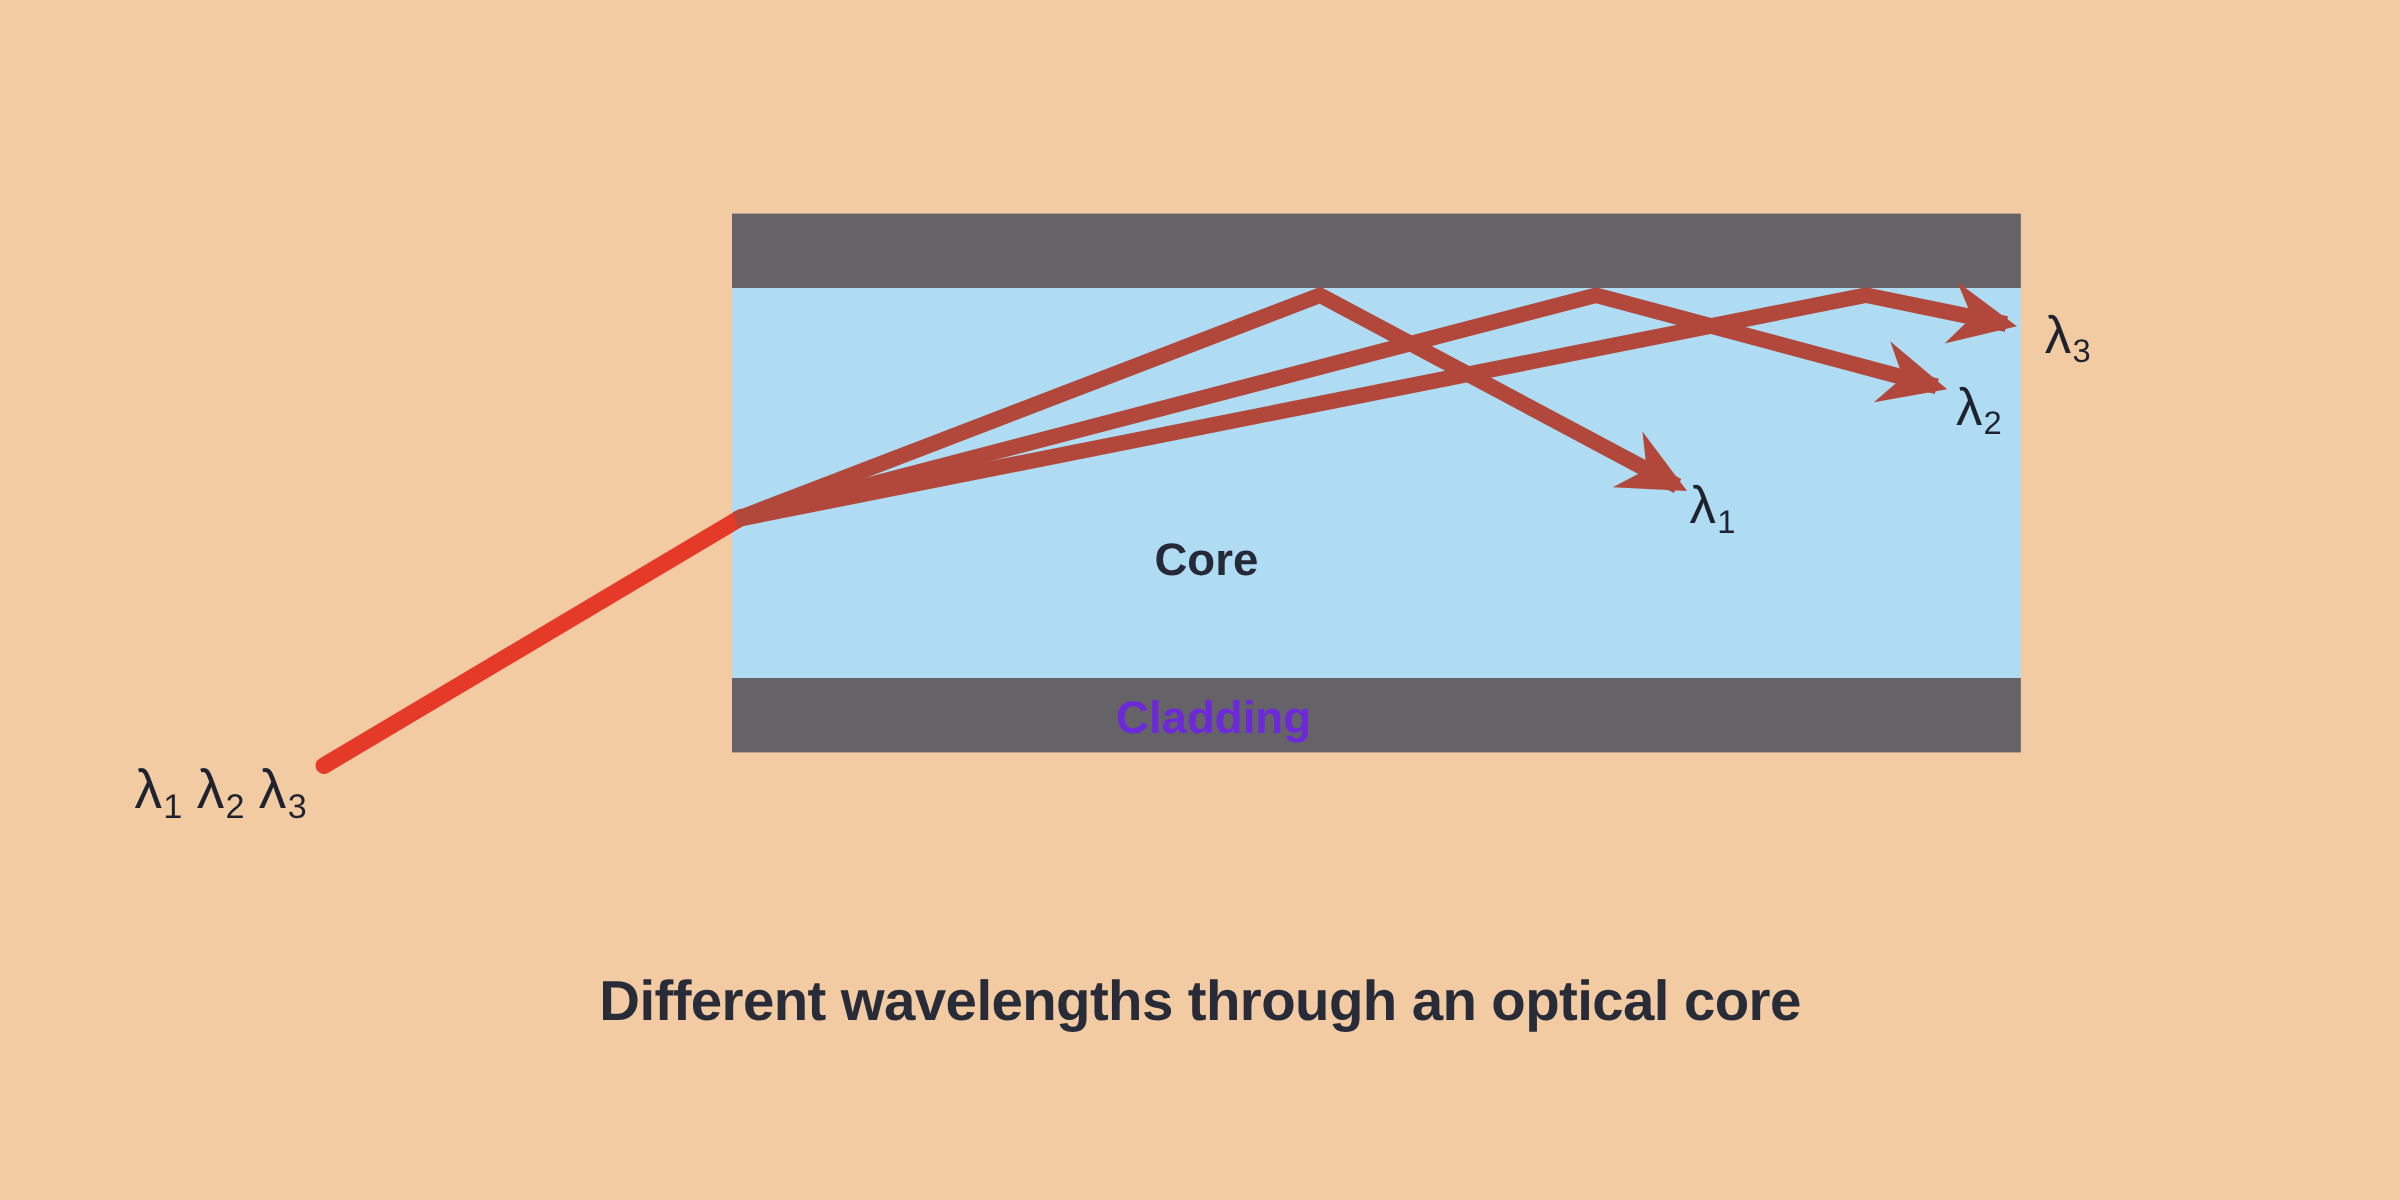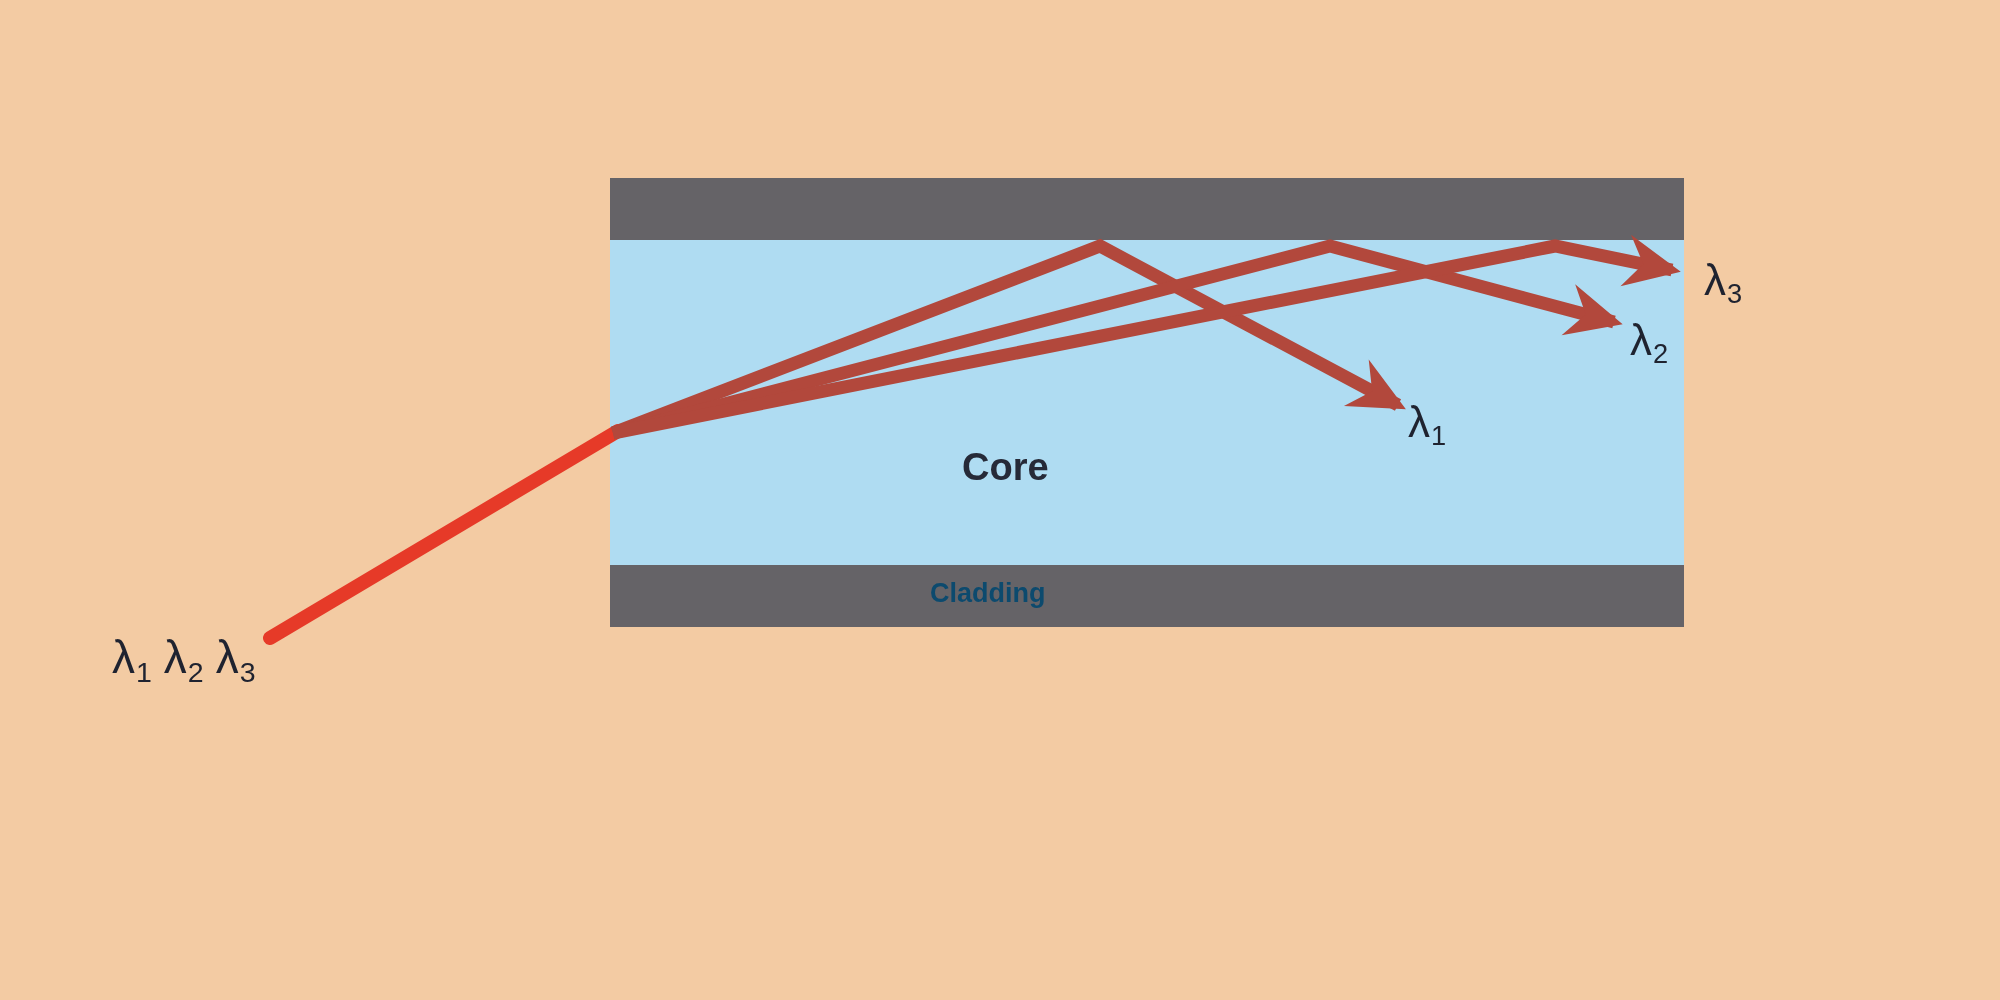--- a/index.html
+++ b/index.html
@@ -58,23 +58,23 @@
   .core-label {
     left: 962px;
     top: 448px;
     font-size: 38px;
     font-weight: bold;
     color: #262a38;
   }
   .cladding-label {
     left: 930px;
     top: 580px;
-    font-size: 27px;
+    font-size: 38px;
     font-weight: bold;
-    color: #0c4a6e;
+    color: #6d28d9;
   }
   .lambda {
     font-size: 44px;
     color: #1f2330;
     font-weight: normal;
   }
   .lambda .sub {
     font-size: 0.62em;
     vertical-align: -0.3em;
     margin-left: 1px;
@@ -139,14 +139,15 @@
     <span><span>λ</span><span class="sub">3</span></span>
   </div>
 
   <div class="lbl lambda lambda-1"><span>λ</span><span class="sub">1</span></div>
   <div class="lbl lambda lambda-2"><span>λ</span><span class="sub">2</span></div>
   <div class="lbl lambda lambda-3"><span>λ</span><span class="sub">3</span></div>
 
   <div class="lbl core-label">Core</div>
   <div class="lbl cladding-label">Cladding</div>
 
+  <div class="title">Different wavelengths through an optical core</div>
 
 </div>
 
 </body></html>

